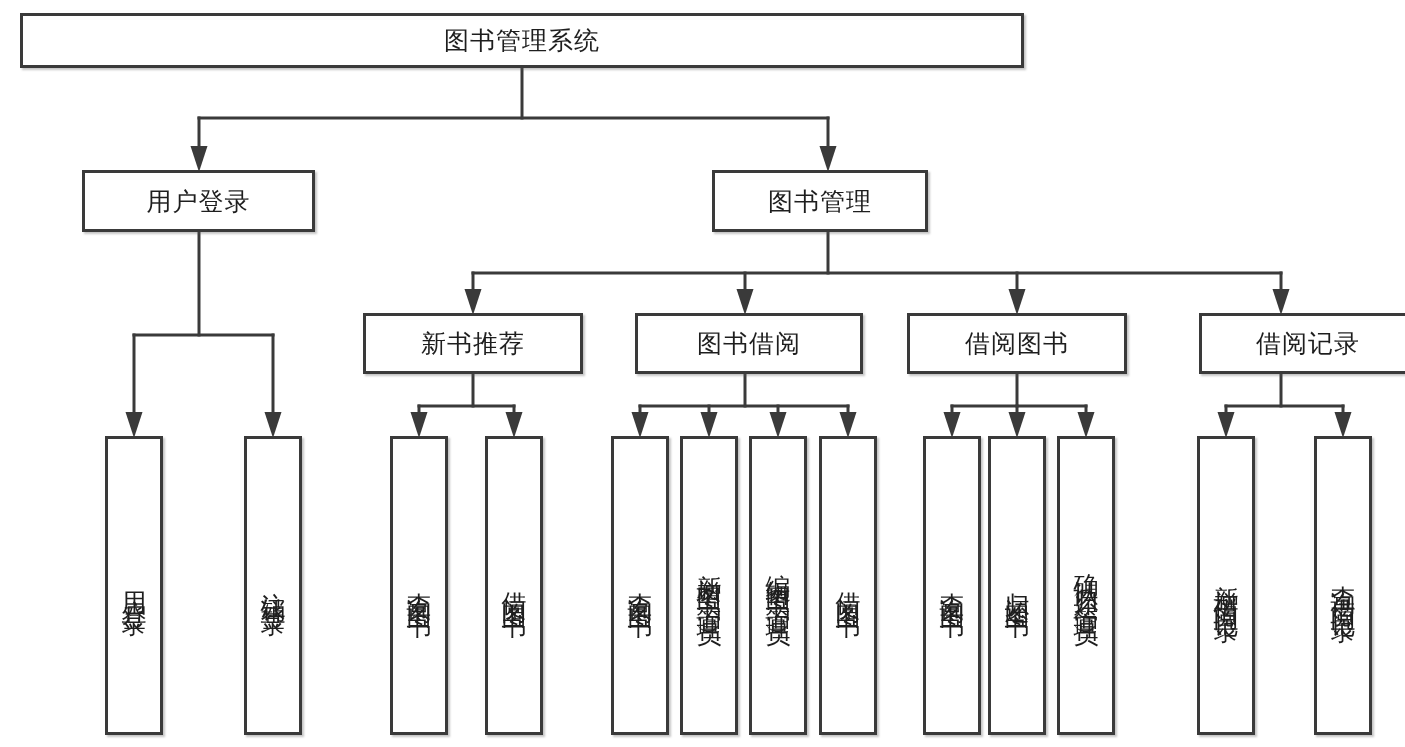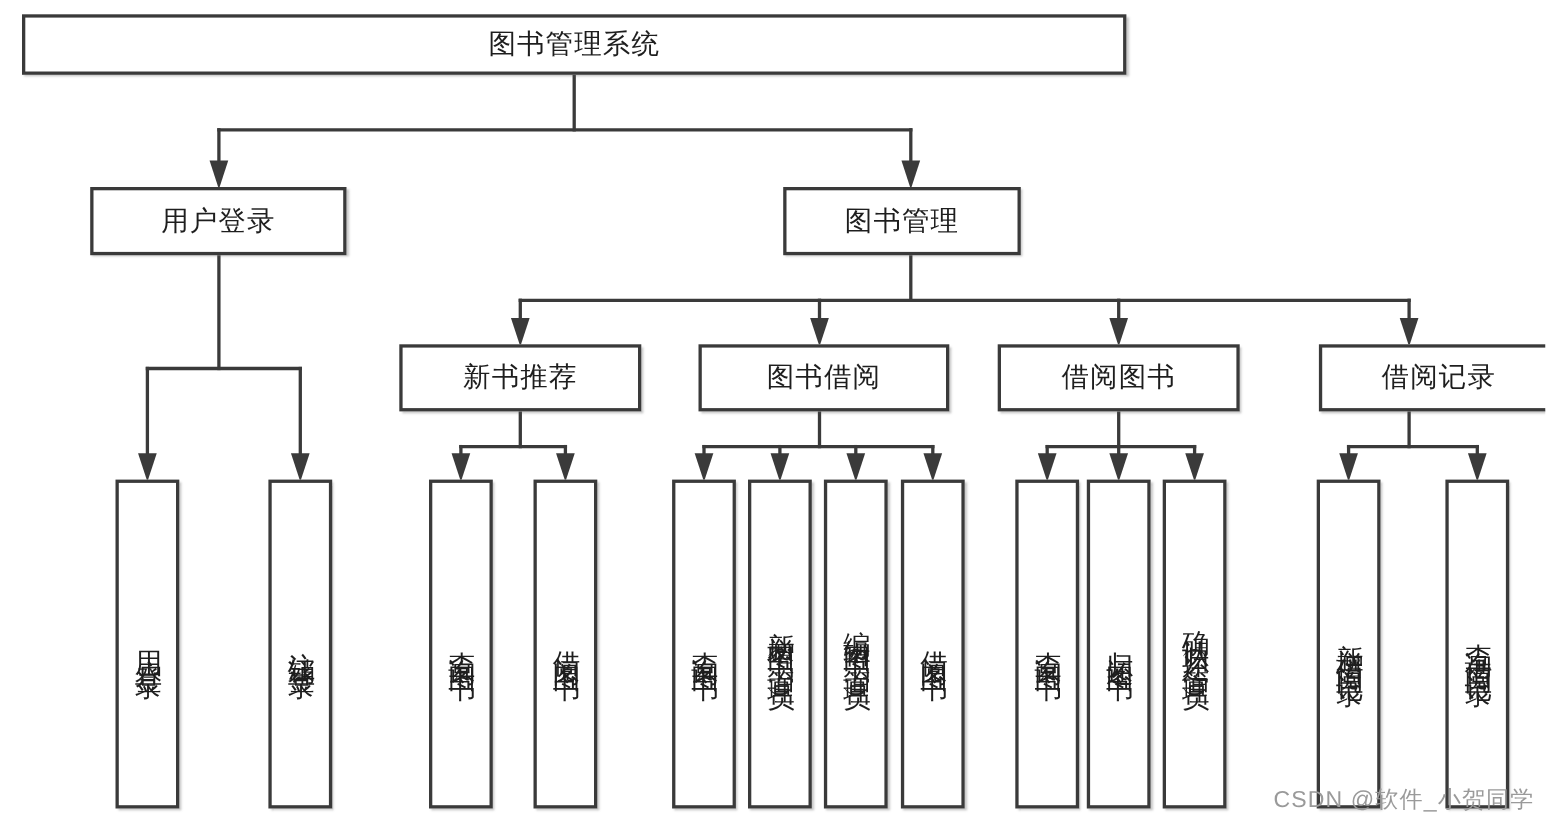--- a/index.html
+++ b/index.html
@@ -164,14 +164,13 @@
       <div class="node vertical" style="left: 1057px; top: 436px; width: 58px; height: 299px;">
         <span>确认归还（管理员）</span>
       </div>
       <div class="node vertical" style="left: 1197px; top: 436px; width: 58px; height: 299px;">
         <span>新增借阅记录</span>
       </div>
       <div class="node vertical" style="left: 1314px; top: 436px; width: 58px; height: 299px;">
         <span>查询借阅记录</span>
       </div>
     </div>
-  <div id="watermark">CSDN @软件_小贺同学</div>
 </div>
 
 </body></html>

